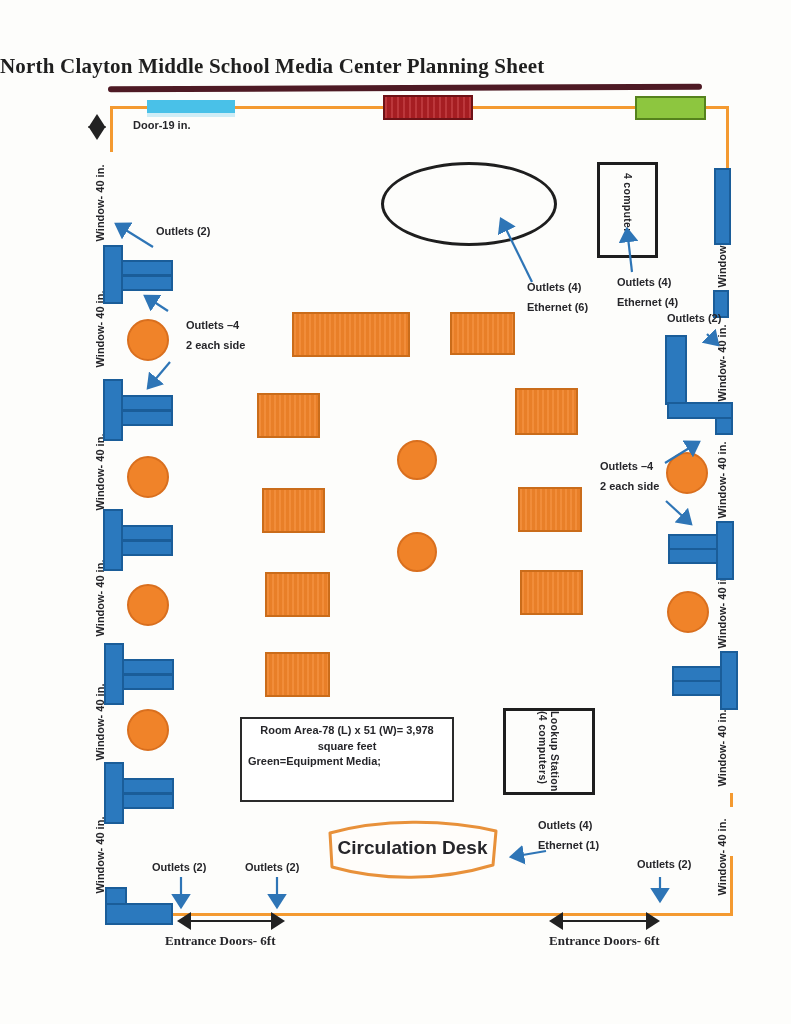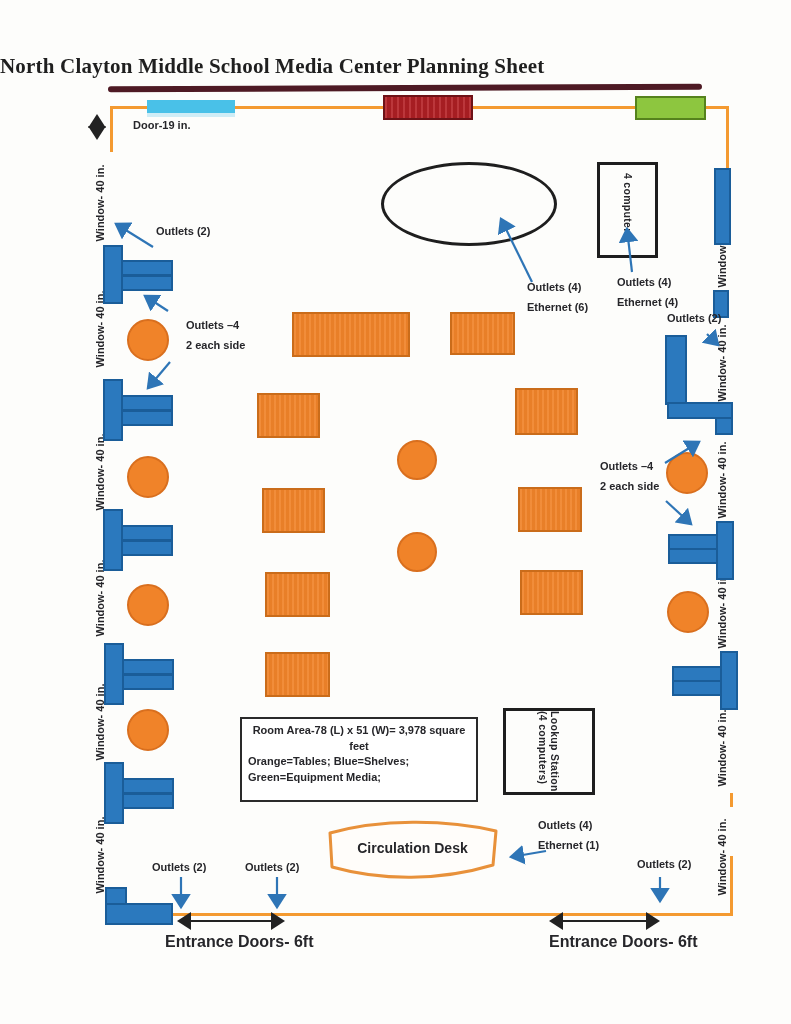--- a/index.html
+++ b/index.html
@@ -15,22 +15,22 @@
   .table{background:#f08329;border:2px solid #ca6c1a;box-sizing:border-box;background-image:repeating-linear-gradient(90deg,rgba(255,255,255,.08) 0 2px,rgba(0,0,0,.03) 2px 5px);}
   .lbl{font-size:11px;font-weight:600;white-space:nowrap;line-height:20px;}
   .lbl2{font-size:11px;font-weight:600;white-space:nowrap;line-height:20px;}
   .vlabel{font-size:11px;font-weight:600;white-space:nowrap;transform:translate(-50%,-50%) rotate(-90deg);}
   .ovalbox{border-radius:50%;border:3px solid #1e1e1e;box-sizing:border-box;}
   .blackbox{border:3px solid #1e1e1e;box-sizing:border-box;background:#fdfdfb;}
   .vtext{writing-mode:vertical-rl;font-size:10.5px;font-weight:600;letter-spacing:.3px;}
   .keybox{border:2px solid #2a2a2a;background:#fff;box-sizing:border-box;font-size:11px;font-weight:600;line-height:15.5px;padding:4px 6px;}
   .keybox .c{text-align:center;}
   .keybox .u{text-decoration:underline;}
-  .entrance{font-size:16px;font-weight:600;white-space:nowrap;}
-  .desk-label{position:absolute;inset:0;display:flex;align-items:center;justify-content:center;font-size:14px;font-weight:600;padding-bottom:4px;}
+  .entrance{font-size:13px;font-weight:600;white-space:nowrap;font-family:Liberation Serif, serif;}
+  .desk-label{position:absolute;inset:0;display:flex;align-items:center;justify-content:center;font-size:19px;font-weight:600;padding-bottom:4px;}
   svg{display:block;}
 </style>
 </head>
 <body>
 
 <div id="sheet">
 
   <div class="abs title">North Clayton Middle School Media Center Planning Sheet</div>
   <div class="abs title-rule"></div>
 
@@ -106,23 +106,22 @@
   <div class="abs ovalbox" style="left:381px;top:162px;width:176px;height:84px;border-width:3.5px;"></div>
 
   <div class="abs blackbox" style="left:597px;top:162px;width:61px;height:96px;display:flex;align-items:flex-start;justify-content:center;padding-top:8px;">
     <span class="vtext">4 computers</span>
   </div>
 
   <div class="abs blackbox" style="left:503px;top:708px;width:92px;height:87px;border-width:3.5px;display:flex;align-items:center;justify-content:center;">
     <span class="vtext"><span>Lookup Station</span><br><span>(4 computers)</span></span>
   </div>
 
-  <div class="abs keybox" style="left:240px;top:717px;width:238px;height:85px;">
+  <div class="abs keybox" style="left:240px;top:717px;width:214px;height:85px;">
     <div class="c">Room Area-78 (L) x 51 (W)= 3,978 square feet</div>
-    <div>Orange=Tables;  Blue=Shelves;</div>
     <div>Green=Equipment Media;</div>
   </div>
 
   <div class="abs" style="left:320px;top:813px;width:185px;height:74px;">
     <svg width="185" height="74" viewBox="0 0 185 74">
       <path d="M10,20 C60,6 125,6 176,18 L173,52 C120,68 62,68 12,54 Z" fill="#fffdfa" stroke="#e8913a" stroke-width="3" stroke-linejoin="round"></path>
     </svg>
     <div class="desk-label">Circulation Desk</div>
   </div>
 

